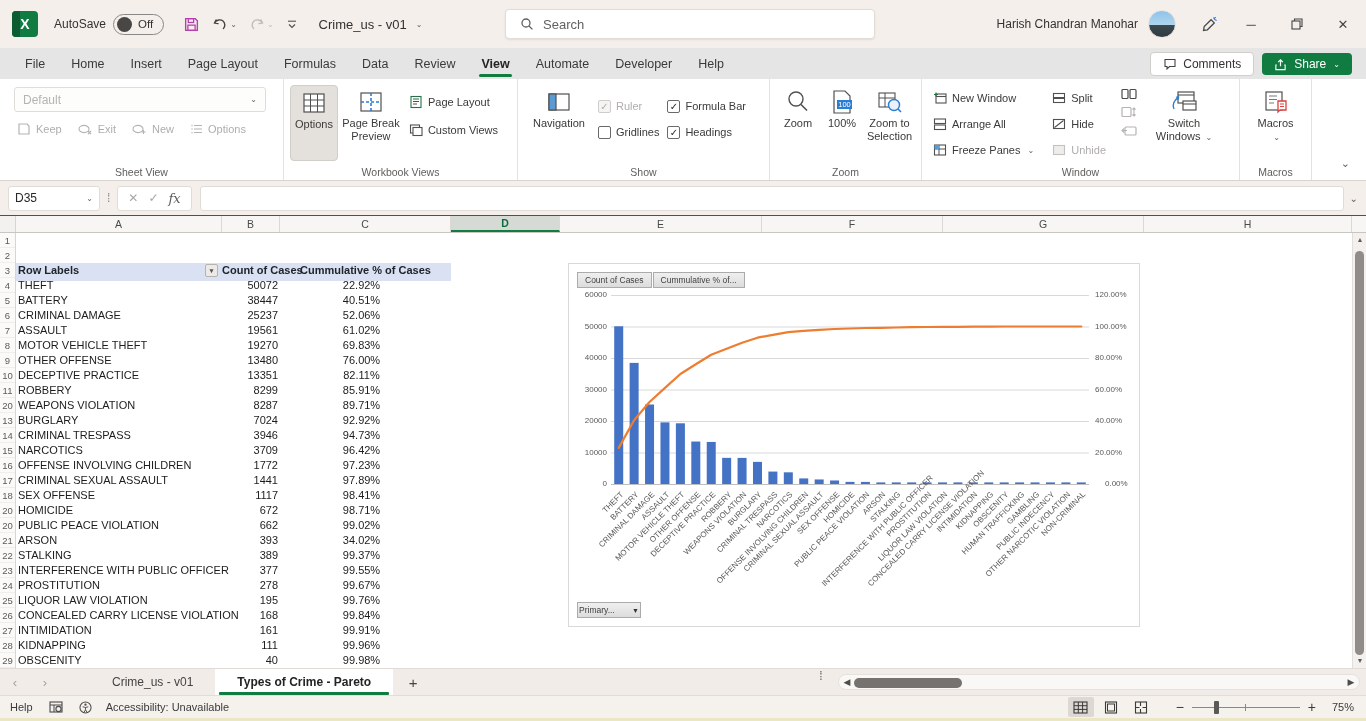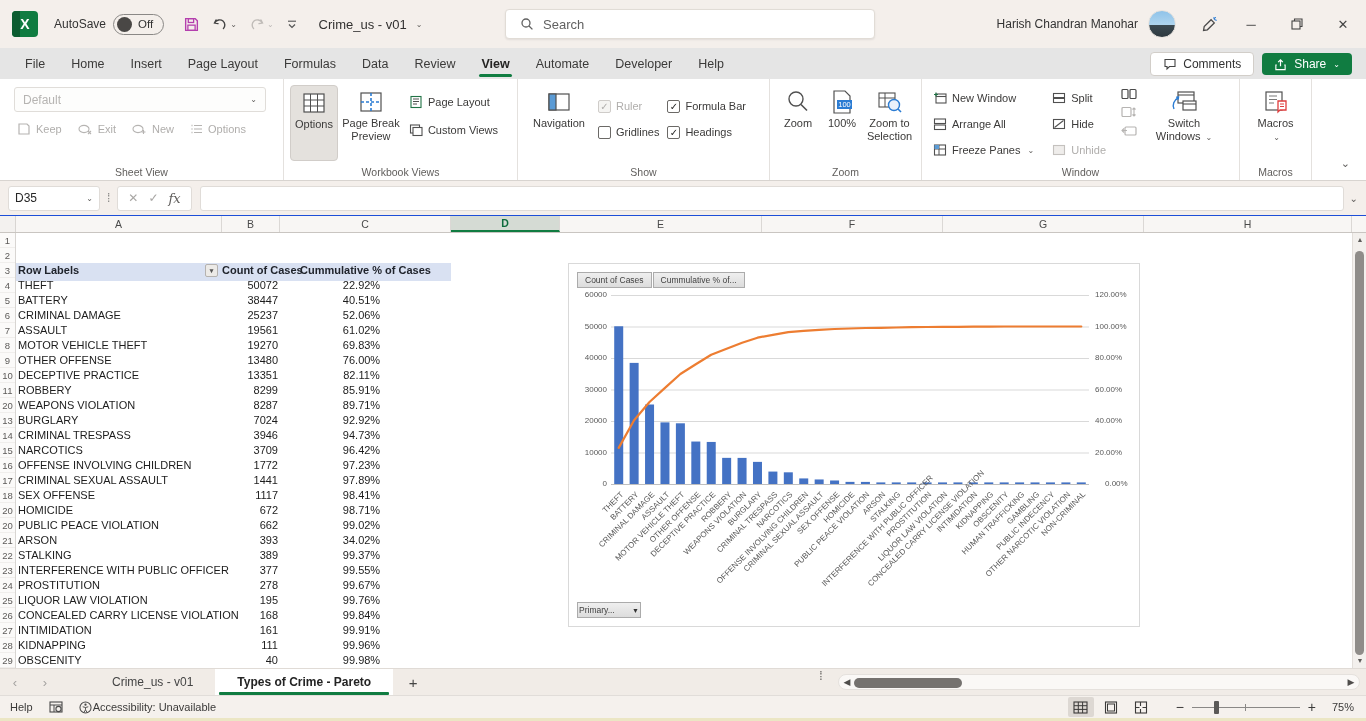--- a/index.html
+++ b/index.html
@@ -104,21 +104,21 @@
 .stab.active::after{content:"";position:absolute;left:4px;right:4px;bottom:0;height:3px;background:#107C41;border-radius:1px}
 .addsheet{width:40px;display:flex;align-items:center;justify-content:center;color:#444;font-size:15px}
 .tdots{position:absolute;left:816px;top:4px;color:#605e5c;font-size:12px;letter-spacing:0;line-height:6px;width:10px;text-align:center}
 .hscroll{position:absolute;left:838px;top:5px;width:522px;height:16px;background:#faf8f6;border:1px solid #e5e1dd;border-radius:8px;display:flex;align-items:center}
 .harrow{width:16px;text-align:center;color:#4f4d4b;font-size:9px}
 .hthumb{position:absolute;left:15px;top:3px;width:108px;height:10px;background:#75726f;border-radius:5px}
 
 
 .statusbar{position:absolute;left:0;top:695px;width:1366px;height:23px;background:#f5f1ed;border-top:1px solid #e1ddd9;display:flex;align-items:center;font-size:11px;color:#3b3a39}
 .sleft{display:flex;align-items:center;gap:16px;margin-left:10px}
-.sitem{display:flex;align-items:center;gap:1px}
+.sitem{display:flex;align-items:center;gap:14px}
 .sright{margin-left:auto;display:flex;align-items:center;margin-right:12px;gap:4px}
 .viewbtn{width:26px;height:20px;display:flex;align-items:center;justify-content:center;border-radius:2px}
 .viewbtn.sel{background:#ddd8d3}
 .zslider{display:flex;align-items:center;gap:8px;margin-left:18px}
 .ztrack{position:relative;width:108px;height:14px}
 .ztrack .line{position:absolute;left:0;right:0;top:7px;height:1px;background:#8a8886}
 .ztrack .tick{position:absolute;left:53px;top:4px;width:1px;height:7px;background:#8a8886}
 .ztrack .knob{position:absolute;left:22px;top:1px;width:5px;height:13px;background:#5b5957;border-radius:1px}
 .zpm{font-size:14px;color:#3b3a39;line-height:12px}
 .zpct{width:34px;text-align:right;font-size:11px}

